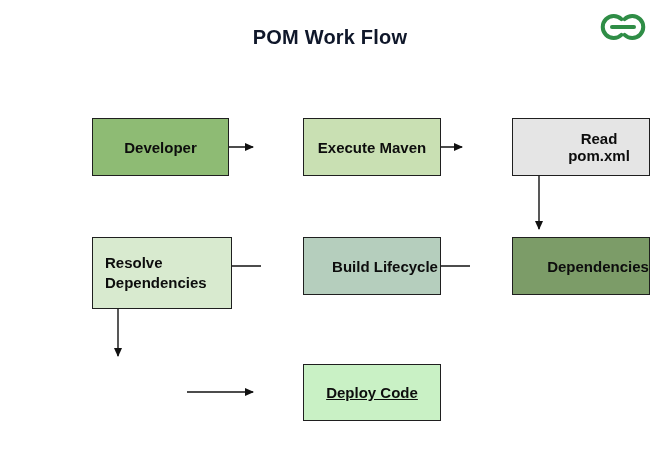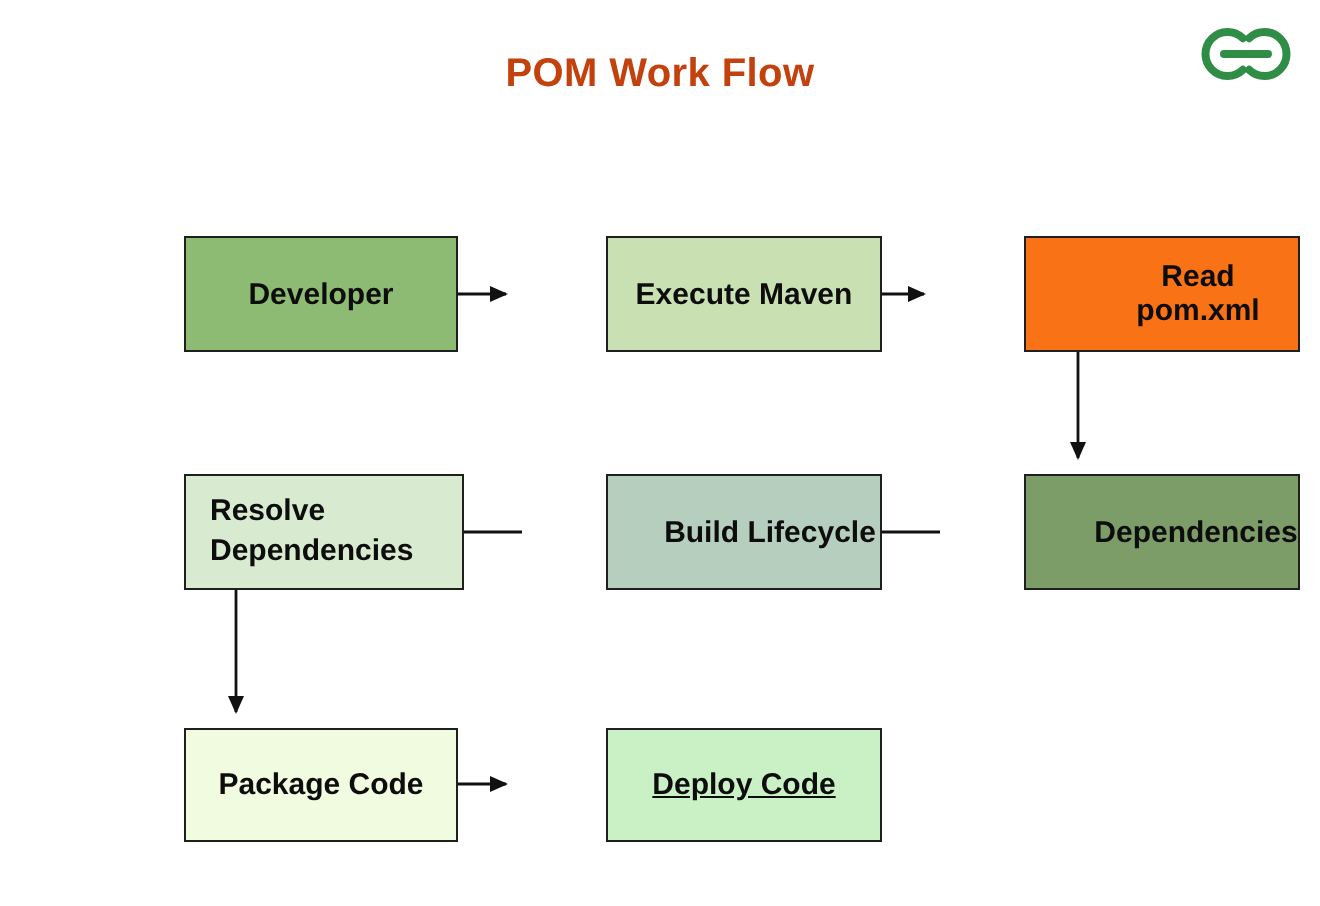--- a/index.html
+++ b/index.html
@@ -1,29 +1,29 @@
 <!DOCTYPE html>
 <html><head>
 <meta charset="utf-8">
 <style>
   html,body{margin:0;padding:0;background:#ffffff;}
   body{font-family:"Liberation Sans", sans-serif;}
   .canvas{position:relative;width:660px;height:453px;background:#ffffff;overflow:hidden;}
   .title{position:absolute;top:26px;left:0;width:660px;text-align:center;
-         font-size:20px;font-weight:bold;color:#c2410c;letter-spacing:0.2px;}
+         font-size:20px;font-weight:bold;color:#0f172a;letter-spacing:0.2px;}
   .logo{position:absolute;top:10px;right:12px;width:50px;height:34px;}
   .node{position:absolute;border:1px solid #1f1f1f;display:flex;align-items:center;
         justify-content:center;font-weight:bold;font-size:15px;color:#0d0d0d;
         box-sizing:border-box;text-align:center;margin-left:42px;}
   .n-developer{left:50px;top:118px;width:137px;height:58px;}
   .n-exec{left:261px;top:118px;width:138px;height:58px;}
   .n-read{left:470px;top:118px;width:138px;height:58px;}
   .n-deps{left:470px;top:237px;width:138px;height:58px;padding-left:34px;}
   .n-build{left:261px;top:237px;width:138px;height:58px;}
-  .n-resolve{left:50px;top:237px;width:140px;height:58px;justify-content:flex-start;
+  .n-resolve{left:50px;top:237px;width:140px;height:72px;justify-content:flex-start;
              padding-left:12px;text-align:left;line-height:1.35;}
   .n-package{left:50px;top:364px;width:137px;height:57px;}
   .n-deploy{left:261px;top:364px;width:138px;height:57px;}
   .edges{position:absolute;left:0;top:0;width:660px;height:453px;pointer-events:none;}
 </style>
 </head>
 <body>
 
 <div class="canvas">
 
@@ -54,37 +54,34 @@
   </svg>
 
   <div class="node n-developer" style="background: rgb(142, 187, 116);">
     <span>Developer</span>
   </div>
 
   <div class="node n-exec" style="background: rgb(201, 224, 179);">
     <span>Execute Maven</span>
   </div>
 
-  <div class="node n-read" style="background: #f97316; padding-left: 36px;">
+  <div class="node n-read" style="background: #e5e5e5; padding-left: 36px;">
     <span>Read pom.xml</span>
   </div>
 
   <div class="node n-resolve" style="background: rgb(216, 234, 207);">
     <span>Resolve Dependencies</span>
   </div>
 
   <div class="node n-build" style="background: rgb(181, 206, 189); padding-left: 26px;">
     <span>Build Lifecycle</span>
   </div>
 
   <div class="node n-deps" style="background: rgb(124, 156, 104);">
     <span>Dependencies</span>
   </div>
 
-  <div class="node n-package" style="background: rgb(241, 251, 224);">
-    <span>Package Code</span>
-  </div>
 
   <div class="node n-deploy" style="background: rgb(201, 241, 197); text-decoration: underline;">
     <span>Deploy Code</span>
   </div>
 
 </div>
 
 </body></html>

